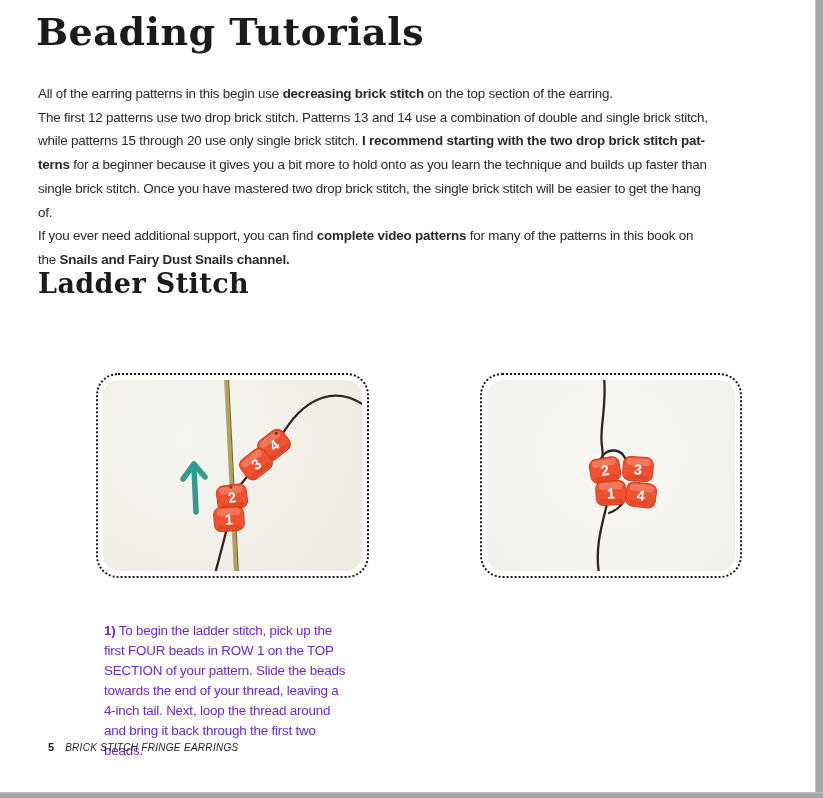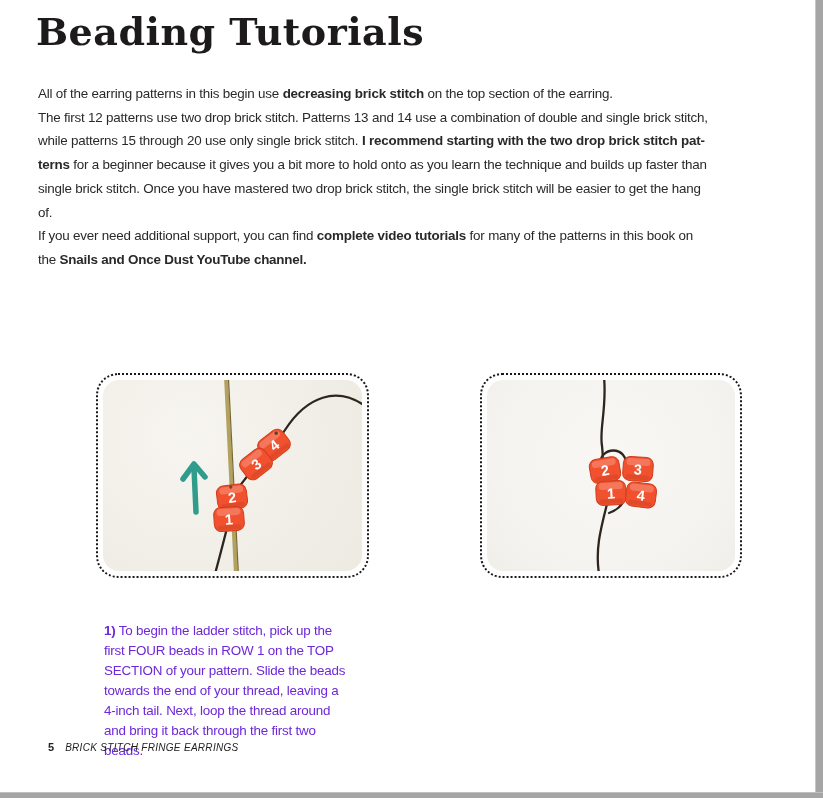--- a/index.html
+++ b/index.html
@@ -72,23 +72,24 @@
 <div class="page">
 
   <h1 class="doc-title">Beading Tutorials</h1>
 
   <div class="body-text intro"><span>All of the earring patterns in this begin use </span><b>decreasing brick stitch</b><span> on the top section of the earring.
 The first 12 patterns use two drop brick stitch. Patterns 13 and 14 use a combination of double and single brick stitch,
 while patterns 15 through 20 use only single brick stitch. </span><b>I recommend starting with the two drop brick stitch pat-
 terns</b><span> for a beginner because it gives you a bit more to hold onto as you learn the technique and builds up faster than
 single brick stitch.  Once you have mastered two drop brick stitch, the single brick stitch will be easier to get the hang
 of.
-If you ever need additional support, you can find </span><b>complete video tutorials</b><span> for many of the patterns in this book on
-the </span><b>Snails and Once Dust YouTube channel.</b></div>
+If you ever need additional support, you can find </span><b>complete video patterns</b><span> for many of the patterns in this book on
+the </span><b>Snails and Fairy Dust Snails channel.</b></div>
 
+  <h2 class="section-title">Ladder Stitch</h2>
 
 
   <div class="figure figure-1">
     <div class="photo photo-1">
       <svg width="259" height="191" viewBox="0 0 259 191">
 
         <g>
           <path class="arrow-stroke" d="M93,132 L91,88"></path>
           <path class="arrow-stroke" d="M80,99 L91,84 L102,97"></path>
         </g>

